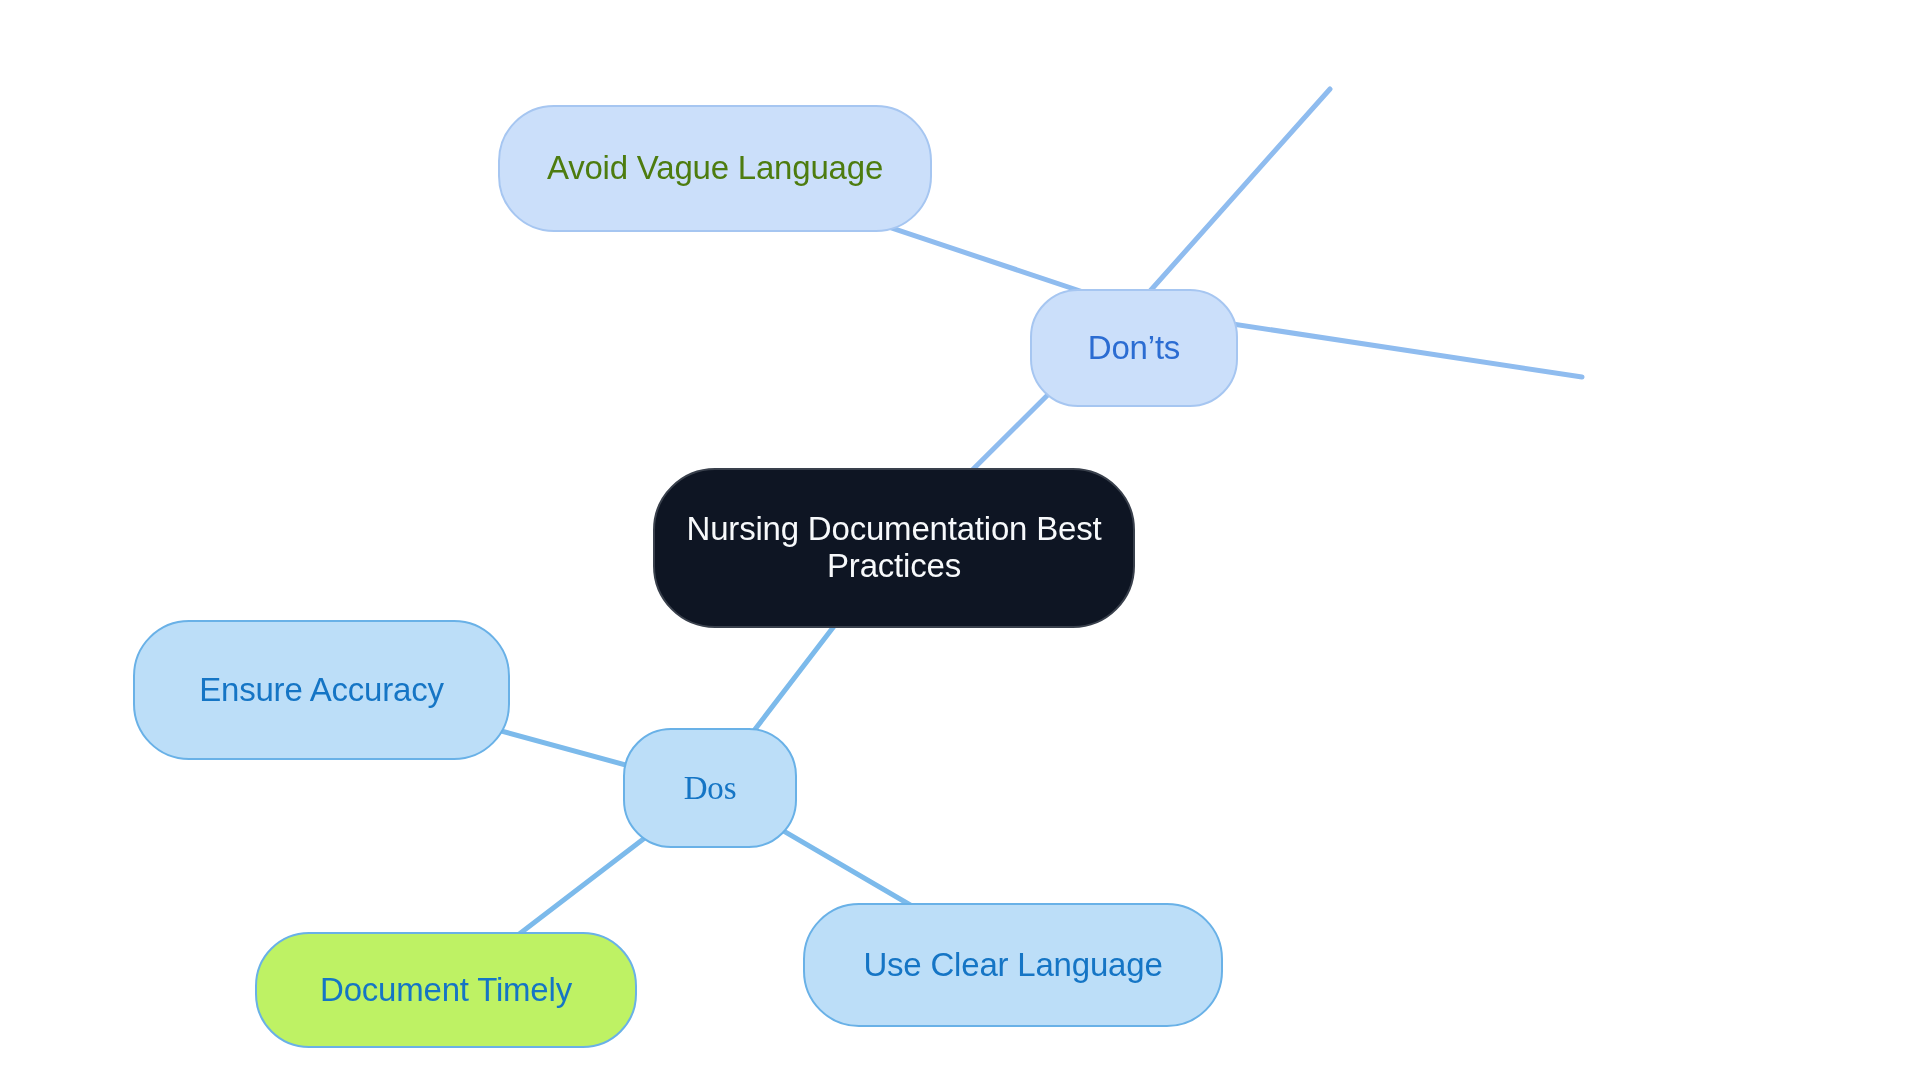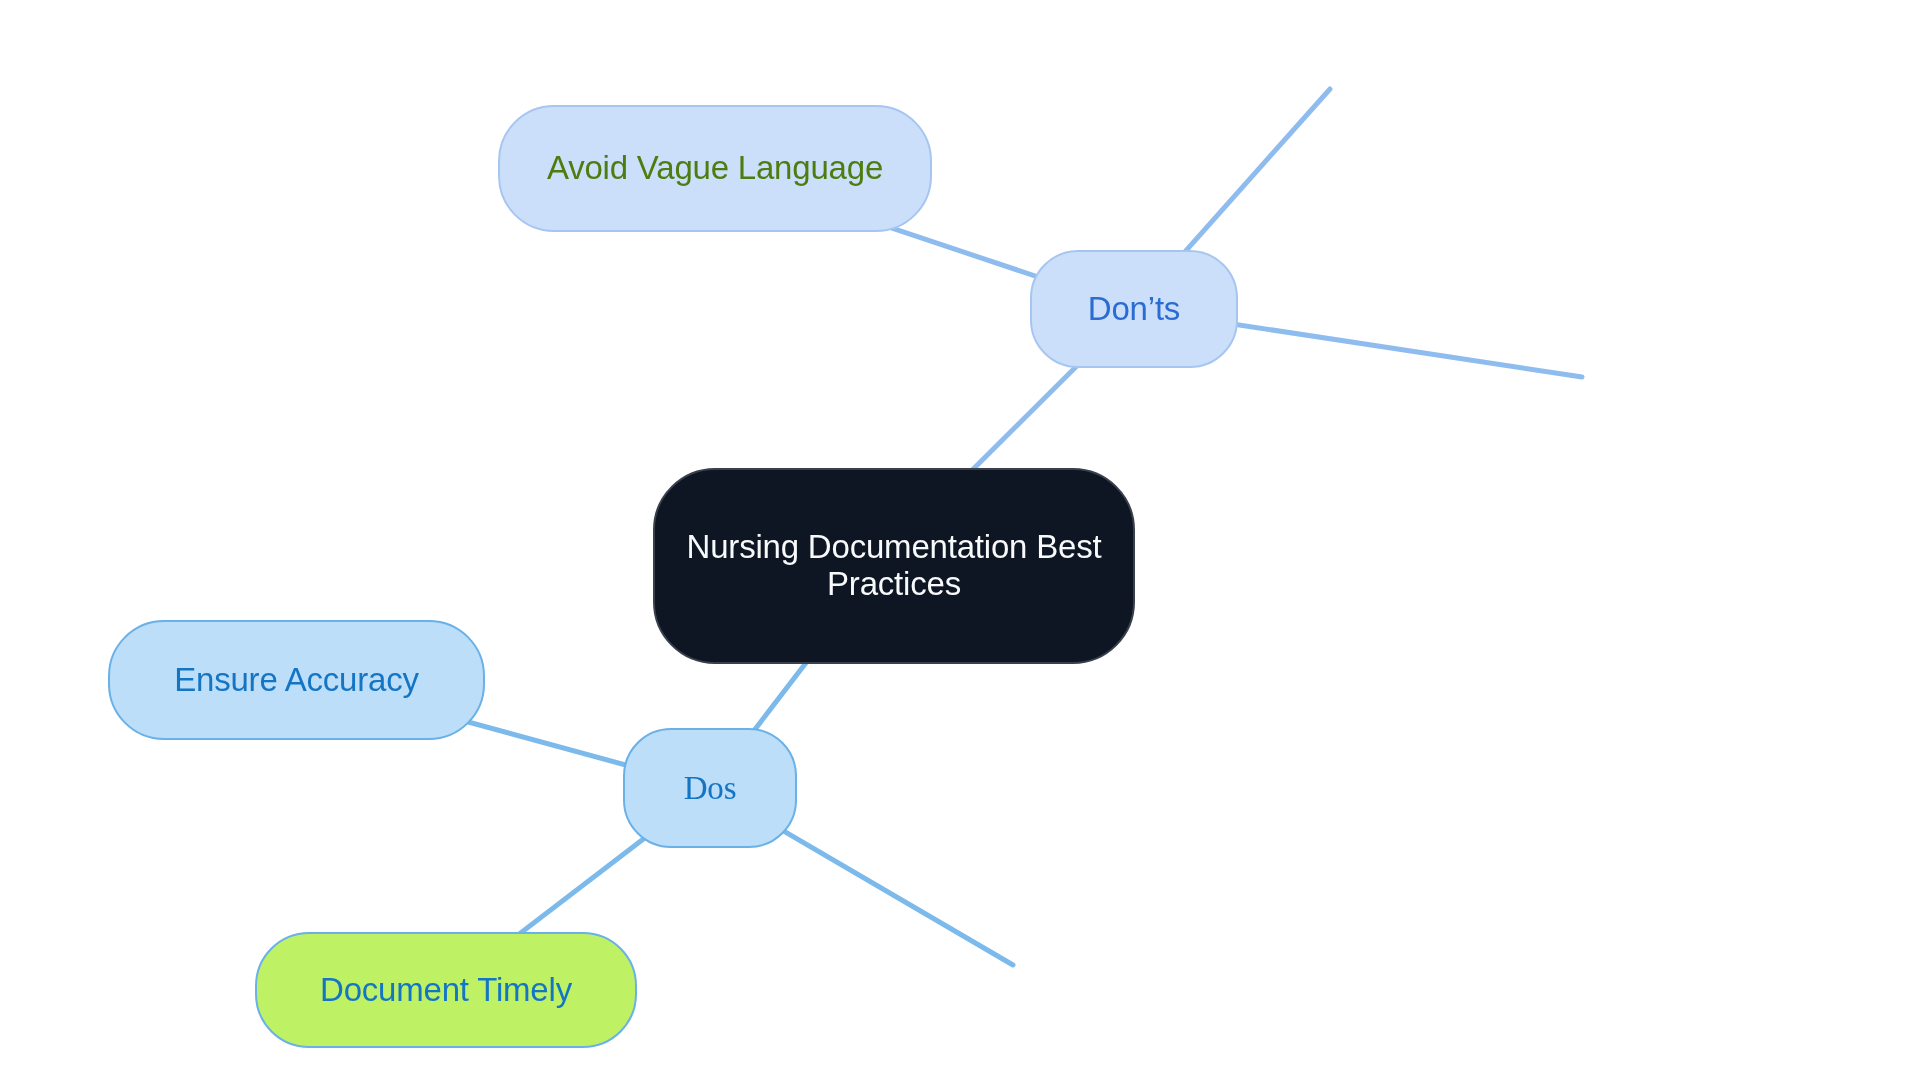--- a/index.html
+++ b/index.html
@@ -35,33 +35,33 @@
     align-items: center;
     justify-content: center;
     text-align: center;
     font-size: 33px;
     line-height: 1.12;
     letter-spacing: -0.2px;
     border: 2px solid transparent;
   }
   
   .n-root {
-    left: 653px; top: 468px; width: 482px; height: 196px;
+    left: 653px; top: 468px; width: 482px; height: 160px;
     border-radius: 62px;
     padding: 0 21px;
     font-size: 33px;
   }
   
   .n-donts    { left: 1030px; top: 250px; width: 208px; height: 118px; border-radius: 48px; }
   .n-steer    { left: 1110px; top: 25px;  width: 440px; height: 127px; border-radius: 56px; }
   .n-avoid    { left: 498px;  top: 105px; width: 434px; height: 127px; border-radius: 56px; }
   .n-refrain  { left: 1367px; top: 298px; width: 430px; height: 157px; border-radius: 60px; padding: 0 30px; }
   
   .n-dos      { left: 623px;  top: 728px; width: 174px; height: 120px; border-radius: 48px; font-family: Liberation Serif, serif; }
-  .n-ensure   { left: 108px;  top: 620px; width: 377px; height: 120px; border-radius: 56px; text-align: right; }
+  .n-ensure   { left: 133px;  top: 620px; width: 377px; height: 140px; border-radius: 56px; text-align: right; }
   .n-document { left: 255px;  top: 932px; width: 382px; height: 116px; border-radius: 54px; }
   .n-useclear { left: 803px;  top: 903px; width: 420px; height: 124px; border-radius: 56px; }
 </style>
 </head>
 <body>
 
 <div class="canvas">
 
   <svg class="edges" viewBox="0 0 1920 1083" aria-hidden="true">
     <line x1="894" y1="548" x2="1134" y2="309" style="stroke: rgb(143, 188, 239);"></line>
@@ -69,26 +69,27 @@
     <line x1="1134" y1="309" x2="1330" y2="89" style="stroke: rgb(143, 188, 239);"></line>
     <line x1="1134" y1="309" x2="1582" y2="377" style="stroke: rgb(143, 188, 239);"></line>
     <line x1="894" y1="548" x2="710" y2="788" style="stroke: rgb(124, 186, 235);"></line>
     <line x1="710" y1="788" x2="314" y2="680" style="stroke: rgb(124, 186, 235);"></line>
     <line x1="710" y1="788" x2="446" y2="990" style="stroke: rgb(124, 186, 235);"></line>
     <line x1="710" y1="788" x2="1013" y2="965" style="stroke: rgb(124, 186, 235);"></line>
   </svg>
 
   <div class="node n-root" style="background-color: rgb(14, 21, 35); border-color: rgb(57, 64, 76); color: rgb(247, 249, 251);">Nursing Documentation Best Practices</div>
 
-  <div class="node n-donts" style="background-color: rgb(203, 223, 250); border-color: rgb(166, 198, 241); color: rgb(43, 108, 210);">Don’ts</div>
+  <div class="node n-donts" style="background-color: rgb(203, 223, 250); border-color: rgb(166, 198, 241); color: rgb(43, 108, 210); margin-top: 39px;">Don’ts</div>
 
   <div class="node n-avoid" style="background-color: rgb(203, 223, 250); border-color: rgb(166, 198, 241); color: #4d7c0f;">Avoid Vague Language</div>
 
 
 
   <div class="node n-dos" style="background-color: rgb(188, 222, 248); border-color: rgb(105, 177, 231); color: rgb(21, 117, 197);">Dos</div>
 
   <div class="node n-ensure" style="background-color: rgb(188, 222, 248); border-color: rgb(105, 177, 231); color: rgb(21, 117, 197);">Ensure Accuracy</div>
 
   <div class="node n-document" style="background-color: #bef264; border-color: rgb(105, 177, 231); color: rgb(21, 117, 197);">Document Timely</div>
 
+  <div class="node n-useclear" style="background-color: rgb(188, 222, 248); border-color: rgb(105, 177, 231); color: rgb(21, 117, 197);">Use Clear Language</div>
 
 </div>
 
 </body></html>

